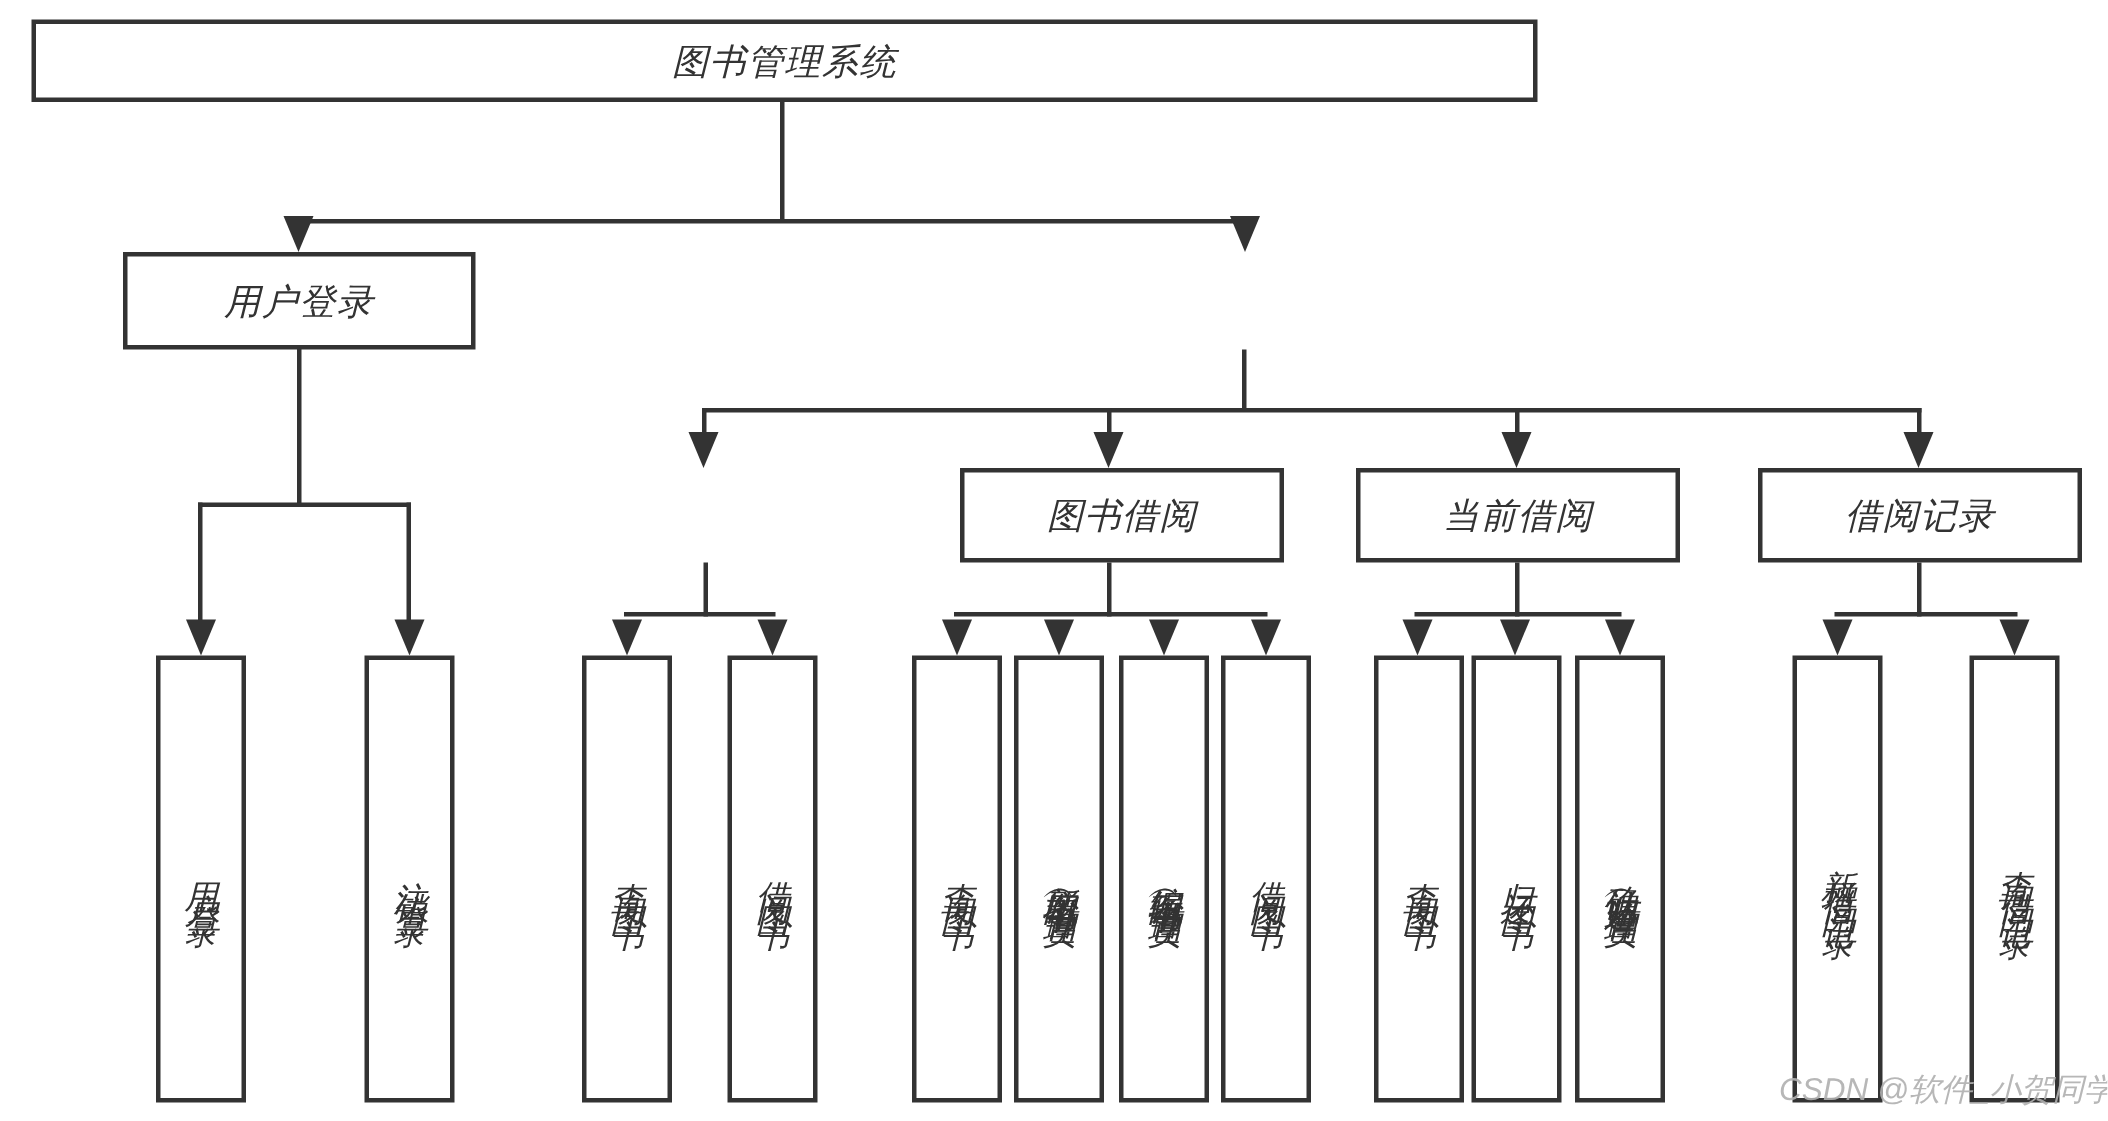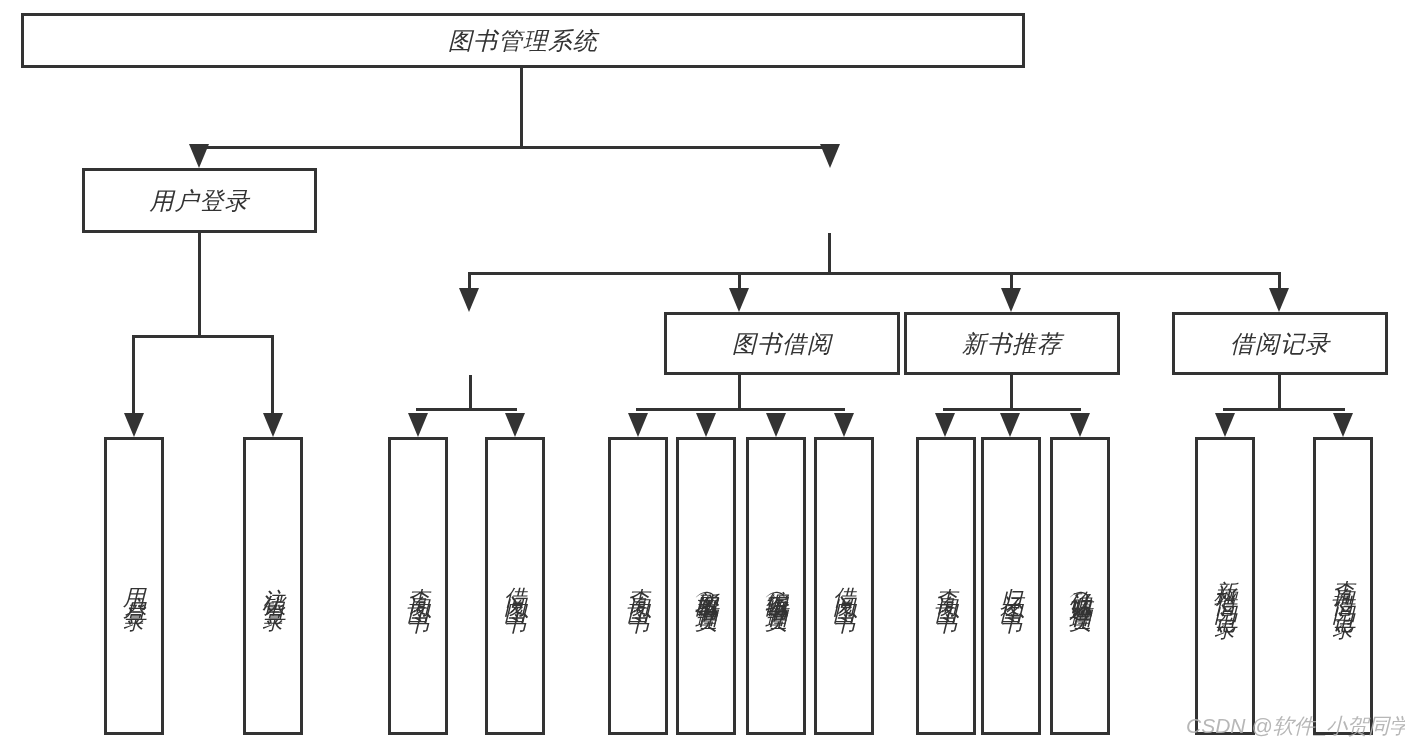--- a/index.html
+++ b/index.html
@@ -63,25 +63,25 @@
 <div id="canvas">
 
   <div class="box hbox" style="left:21px;top:13px;width:1004px;height:55px;">
     <span>图书管理系统</span>
   </div>
 
   <div class="box hbox" style="left:82px;top:168px;width:235px;height:65px;">
     <span>用户登录</span>
   </div>
 
-  <div class="box hbox" style="left:664px;top:312px;width:236px;height:63px;">
+  <div class="box hbox" style="left:640px;top:312px;width:216px;height:63px;">
     <span>图书借阅</span>
   </div>
   <div class="box hbox" style="left:904px;top:312px;width:216px;height:63px;">
-    <span>新书推荐</span>
+    <span>当前借阅</span>
   </div>
   <div class="box hbox" style="left:1172px;top:312px;width:216px;height:63px;">
     <span>借阅记录</span>
   </div>
 
   <div class="box leaf" style="left:104px;">
     <span class="vtext ls-mid">用户登录</span>
   </div>
   <div class="box leaf" style="left:243px;">
     <span class="vtext ls-mid">注销登录</span>

